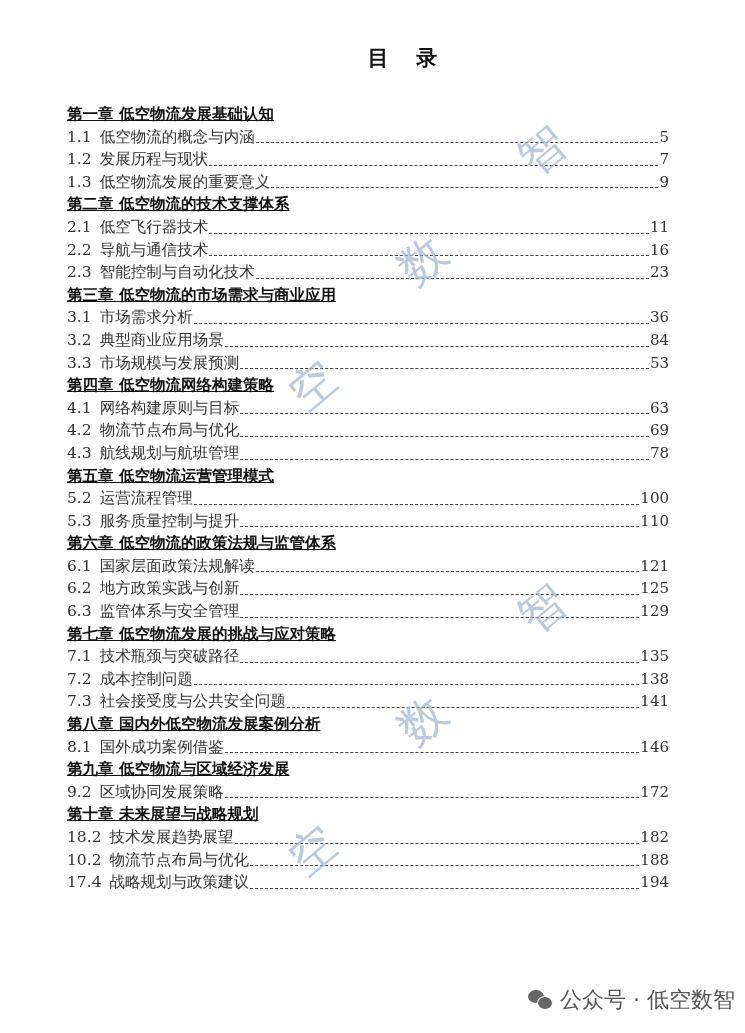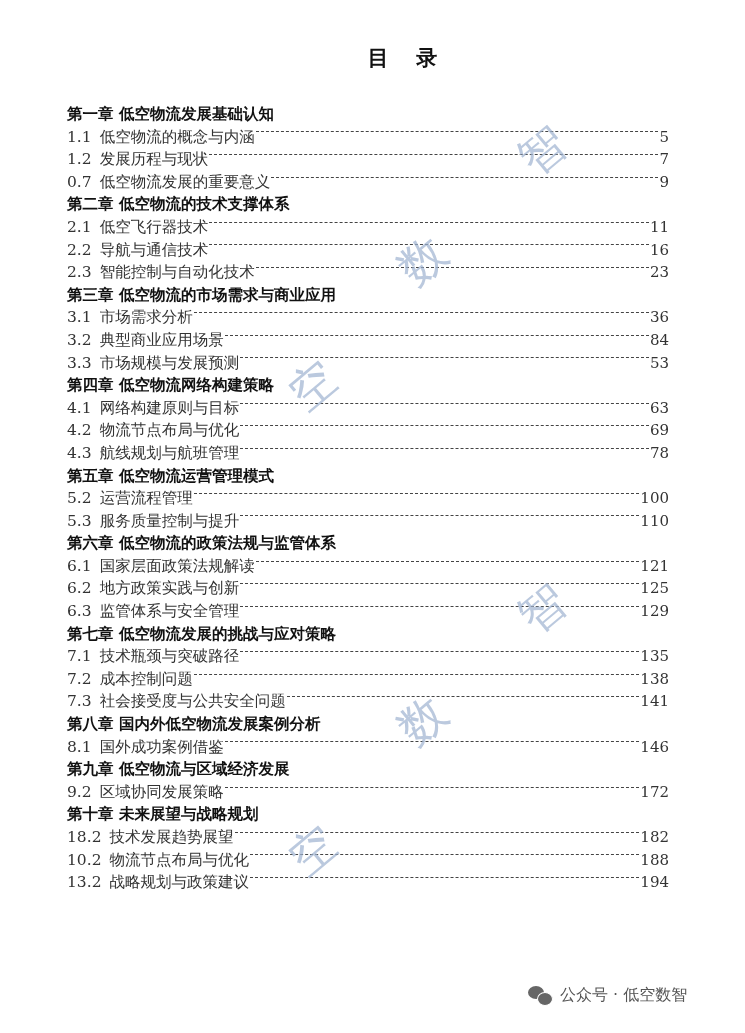--- a/index.html
+++ b/index.html
@@ -7,38 +7,38 @@
     width: 745px; height: 1033px; background: #ffffff; position: relative; overflow: hidden;
     font-family: "DejaVu Serif", "Liberation Serif", serif; color: #2a2a2a;
   }
   .title {
     position: absolute; top: 44px; left: 0; width: 745px; text-align: center;
     font-family: "DejaVu Sans", sans-serif; font-weight: bold; font-size: 21px; letter-spacing: 10px; color: #111; padding-left: 35px;
   }
   .toc { position: absolute; top: 103px; left: 67px; width: 602px; }
   .chapter {
     height: 22.6px; line-height: 22.6px; font-family: "DejaVu Sans", sans-serif;
-    font-weight: bold; font-size: 15.5px; color: #111; white-space: nowrap;
+    font-weight: bold; font-size: 15.5px; color: #111; white-space: nowrap; text-decoration: underline;
   }
   .section {
-    height: 22.6px; line-height: 22.6px; font-size: 15.5px; display: flex; align-items: center;
+    height: 22.6px; line-height: 22.6px; font-size: 15.5px; display: flex; align-items: flex-end;
     white-space: nowrap; color: #333;
   }
   .section .num { margin-right: 8px; }
   .section .leader {
     flex: 1; border-bottom: 1px dashed #444; margin: 0 1px; transform: translateY(-5px);
   }
   .section .page { font-size: 15px; }
   .wm {
     position: absolute; font-family: "DejaVu Serif", serif; font-size: 46px; color: #9fb3d1;
     opacity: 0.7; transform: rotate(-40deg); pointer-events: none;
   }
   .footer {
     position: absolute; top: 985px; left: 528px; display: flex; align-items: center;
-    font-family: "DejaVu Sans", sans-serif; font-size: 16px; color: #555;
+    font-family: "DejaVu Sans", sans-serif; font-size: 22px; color: #555;
   }
   .wechat-icon { position: relative; width: 24px; height: 20px; margin-right: 8px; }
   .wechat-icon .b1 { position: absolute; left: 0; top: 0; width: 16px; height: 13px; background: #666; border-radius: 50%; }
   .wechat-icon .b2 { position: absolute; left: 9px; top: 6px; width: 14px; height: 12px; background: #666; border-radius: 50%; border: 1.5px solid #fff; }
 </style>
 </head>
 <body>
 
 <div class="title">目 录</div>
 
@@ -51,21 +51,21 @@
       <span class="leader"></span>
       <span class="page">5</span>
     </div>
   <div class="section">
       <span class="num">1.2</span>
       <span>发展历程与现状</span>
       <span class="leader"></span>
       <span class="page">7</span>
     </div>
   <div class="section">
-      <span class="num">0.7</span>
+      <span class="num">1.3</span>
       <span>低空物流发展的重要意义</span>
       <span class="leader"></span>
       <span class="page">9</span>
     </div>
 
   <div class="chapter">第二章  低空物流的技术支撑体系</div>
   <div class="section">
       <span class="num">2.1</span>
       <span>低空飞行器技术</span>
       <span class="leader"></span>
@@ -201,21 +201,21 @@
       <span class="leader"></span>
       <span class="page">182</span>
     </div>
   <div class="section">
       <span class="num">10.2</span>
       <span>物流节点布局与优化</span>
       <span class="leader"></span>
       <span class="page">188</span>
     </div>
   <div class="section">
-      <span class="num">13.2</span>
+      <span class="num">17.4</span>
       <span>战略规划与政策建议</span>
       <span class="leader"></span>
       <span class="page">194</span>
     </div>
 </div>
 
 <div class="wm" style="left:520px; top:120px;">智</div>
 <div class="wm" style="left:400px; top:230px;">数</div>
 <div class="wm" style="left:290px; top:355px;">空</div>
 <div class="wm" style="left:520px; top:578px;">智</div>

